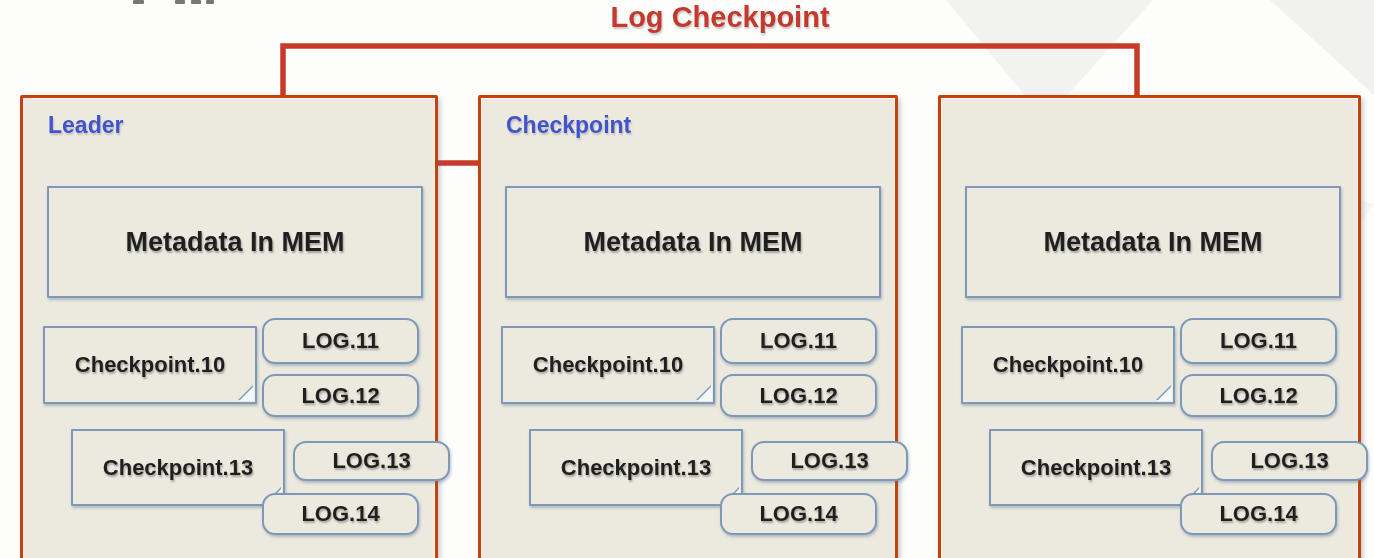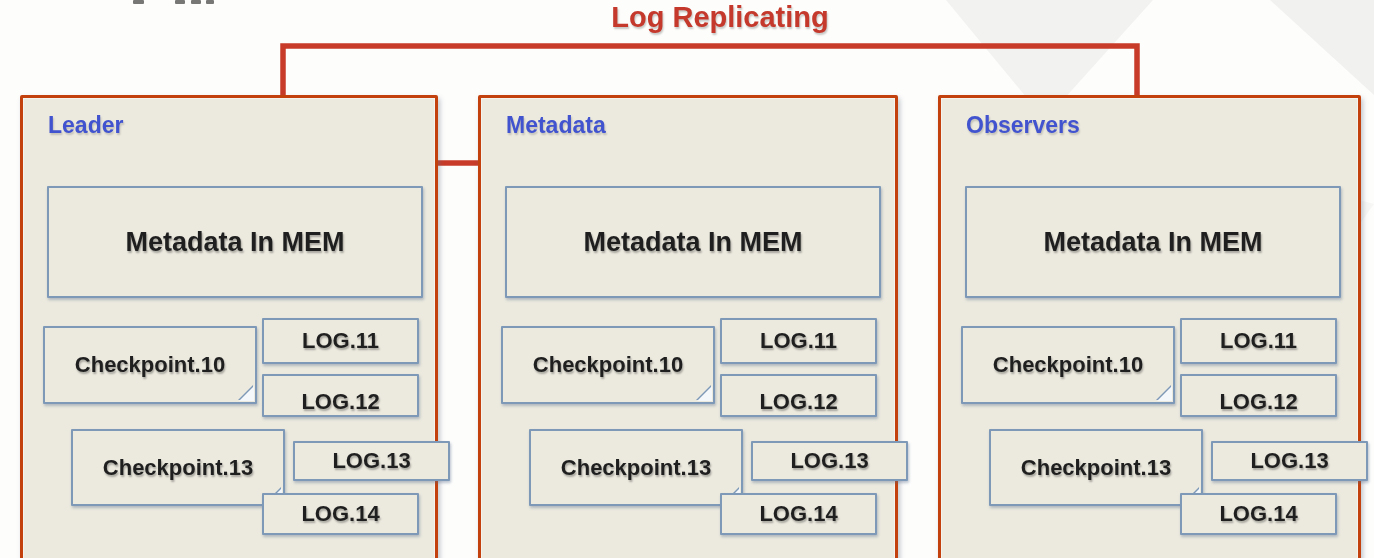--- a/index.html
+++ b/index.html
@@ -80,44 +80,44 @@
 
   .fold { position:absolute; right:1px; bottom:1px; width:15px; height:15px; }
   .fold::before {
     content:""; position:absolute; right:0; bottom:0;
     width:0; height:0; border-style:solid;
     border-width:0 0 15px 15px;
     border-color:transparent transparent #f4f8fb transparent;
     filter:drop-shadow(-1px -1px 0 #7e99b7);
   }
 
-  .logbox { left:239px; width:157px; font-size:22px; }
+  .logbox { left:239px; width:157px; font-size:22px;border-radius:13px; }
   .log-1 { top:220px; height:46px; }
-  .log-2 { top:276px; height:43px;align-items:flex-end; }
+  .log-2 { top:276px; height:43px; }
   .log-3 { top:343px; height:40px;margin-left:31px; }
   .log-4 { top:395px; height:42px; }
 </style>
 </head>
 <body>
 
 <div class="canvas">
 
   <div class="wm wm-1"></div>
   <div class="wm wm-2"></div>
   <div class="wm wm-3"></div>
   <div class="wm wm-4"></div>
 
   <div class="artifact">
       <i></i>
       <i></i>
       <i></i>
       <i></i>
     </div>
 
-  <div class="rep-label">Log Replicating</div>
+  <div class="rep-label">Log Checkpoint</div>
 
   <svg class="arrows" width="1374" height="558" viewBox="0 0 1374 558">
     <path d="M283,153 L283,46 L1137,46 L1137,127" fill="none" stroke-width="5.5" stroke-linejoin="miter" stroke="#c73b28"></path>
     <polygon points="1128,125 1146,125 1137,148" fill="#c73b28"></polygon>
     <path d="M281,163 L583,163" fill="none" stroke-width="5.5" stroke="#c73b28"></path>
     <polygon points="581,153.5 581,172.5 604,163" fill="#c73b28"></polygon>
   </svg>
 
   <section class="panel p-leader">
     <h2 class="panel-title">Leader</h2>
@@ -140,21 +140,21 @@
     </div>
     <div class="inner-box logbox log-3">
       <span>LOG.13</span>
     </div>
     <div class="inner-box logbox log-4">
       <span>LOG.14</span>
     </div>
   </section>
 
   <section class="panel p-followers">
-    <h2 class="panel-title">Metadata</h2>
+    <h2 class="panel-title">Checkpoint</h2>
     <div class="inner-box membox">
       <span>Metadata In MEM</span>
     </div>
     <div class="inner-box note note-1">
       <span>Checkpoint.10</span>
       <span class="fold"></span>
     </div>
     <div class="inner-box note note-2">
       <span>Checkpoint.13</span>
       <span class="fold"></span>
@@ -167,21 +167,20 @@
     </div>
     <div class="inner-box logbox log-3">
       <span>LOG.13</span>
     </div>
     <div class="inner-box logbox log-4">
       <span>LOG.14</span>
     </div>
   </section>
 
   <section class="panel p-observers">
-    <h2 class="panel-title">Observers</h2>
     <div class="inner-box membox">
       <span>Metadata In MEM</span>
     </div>
     <div class="inner-box note note-1">
       <span>Checkpoint.10</span>
       <span class="fold"></span>
     </div>
     <div class="inner-box note note-2">
       <span>Checkpoint.13</span>
       <span class="fold"></span>

